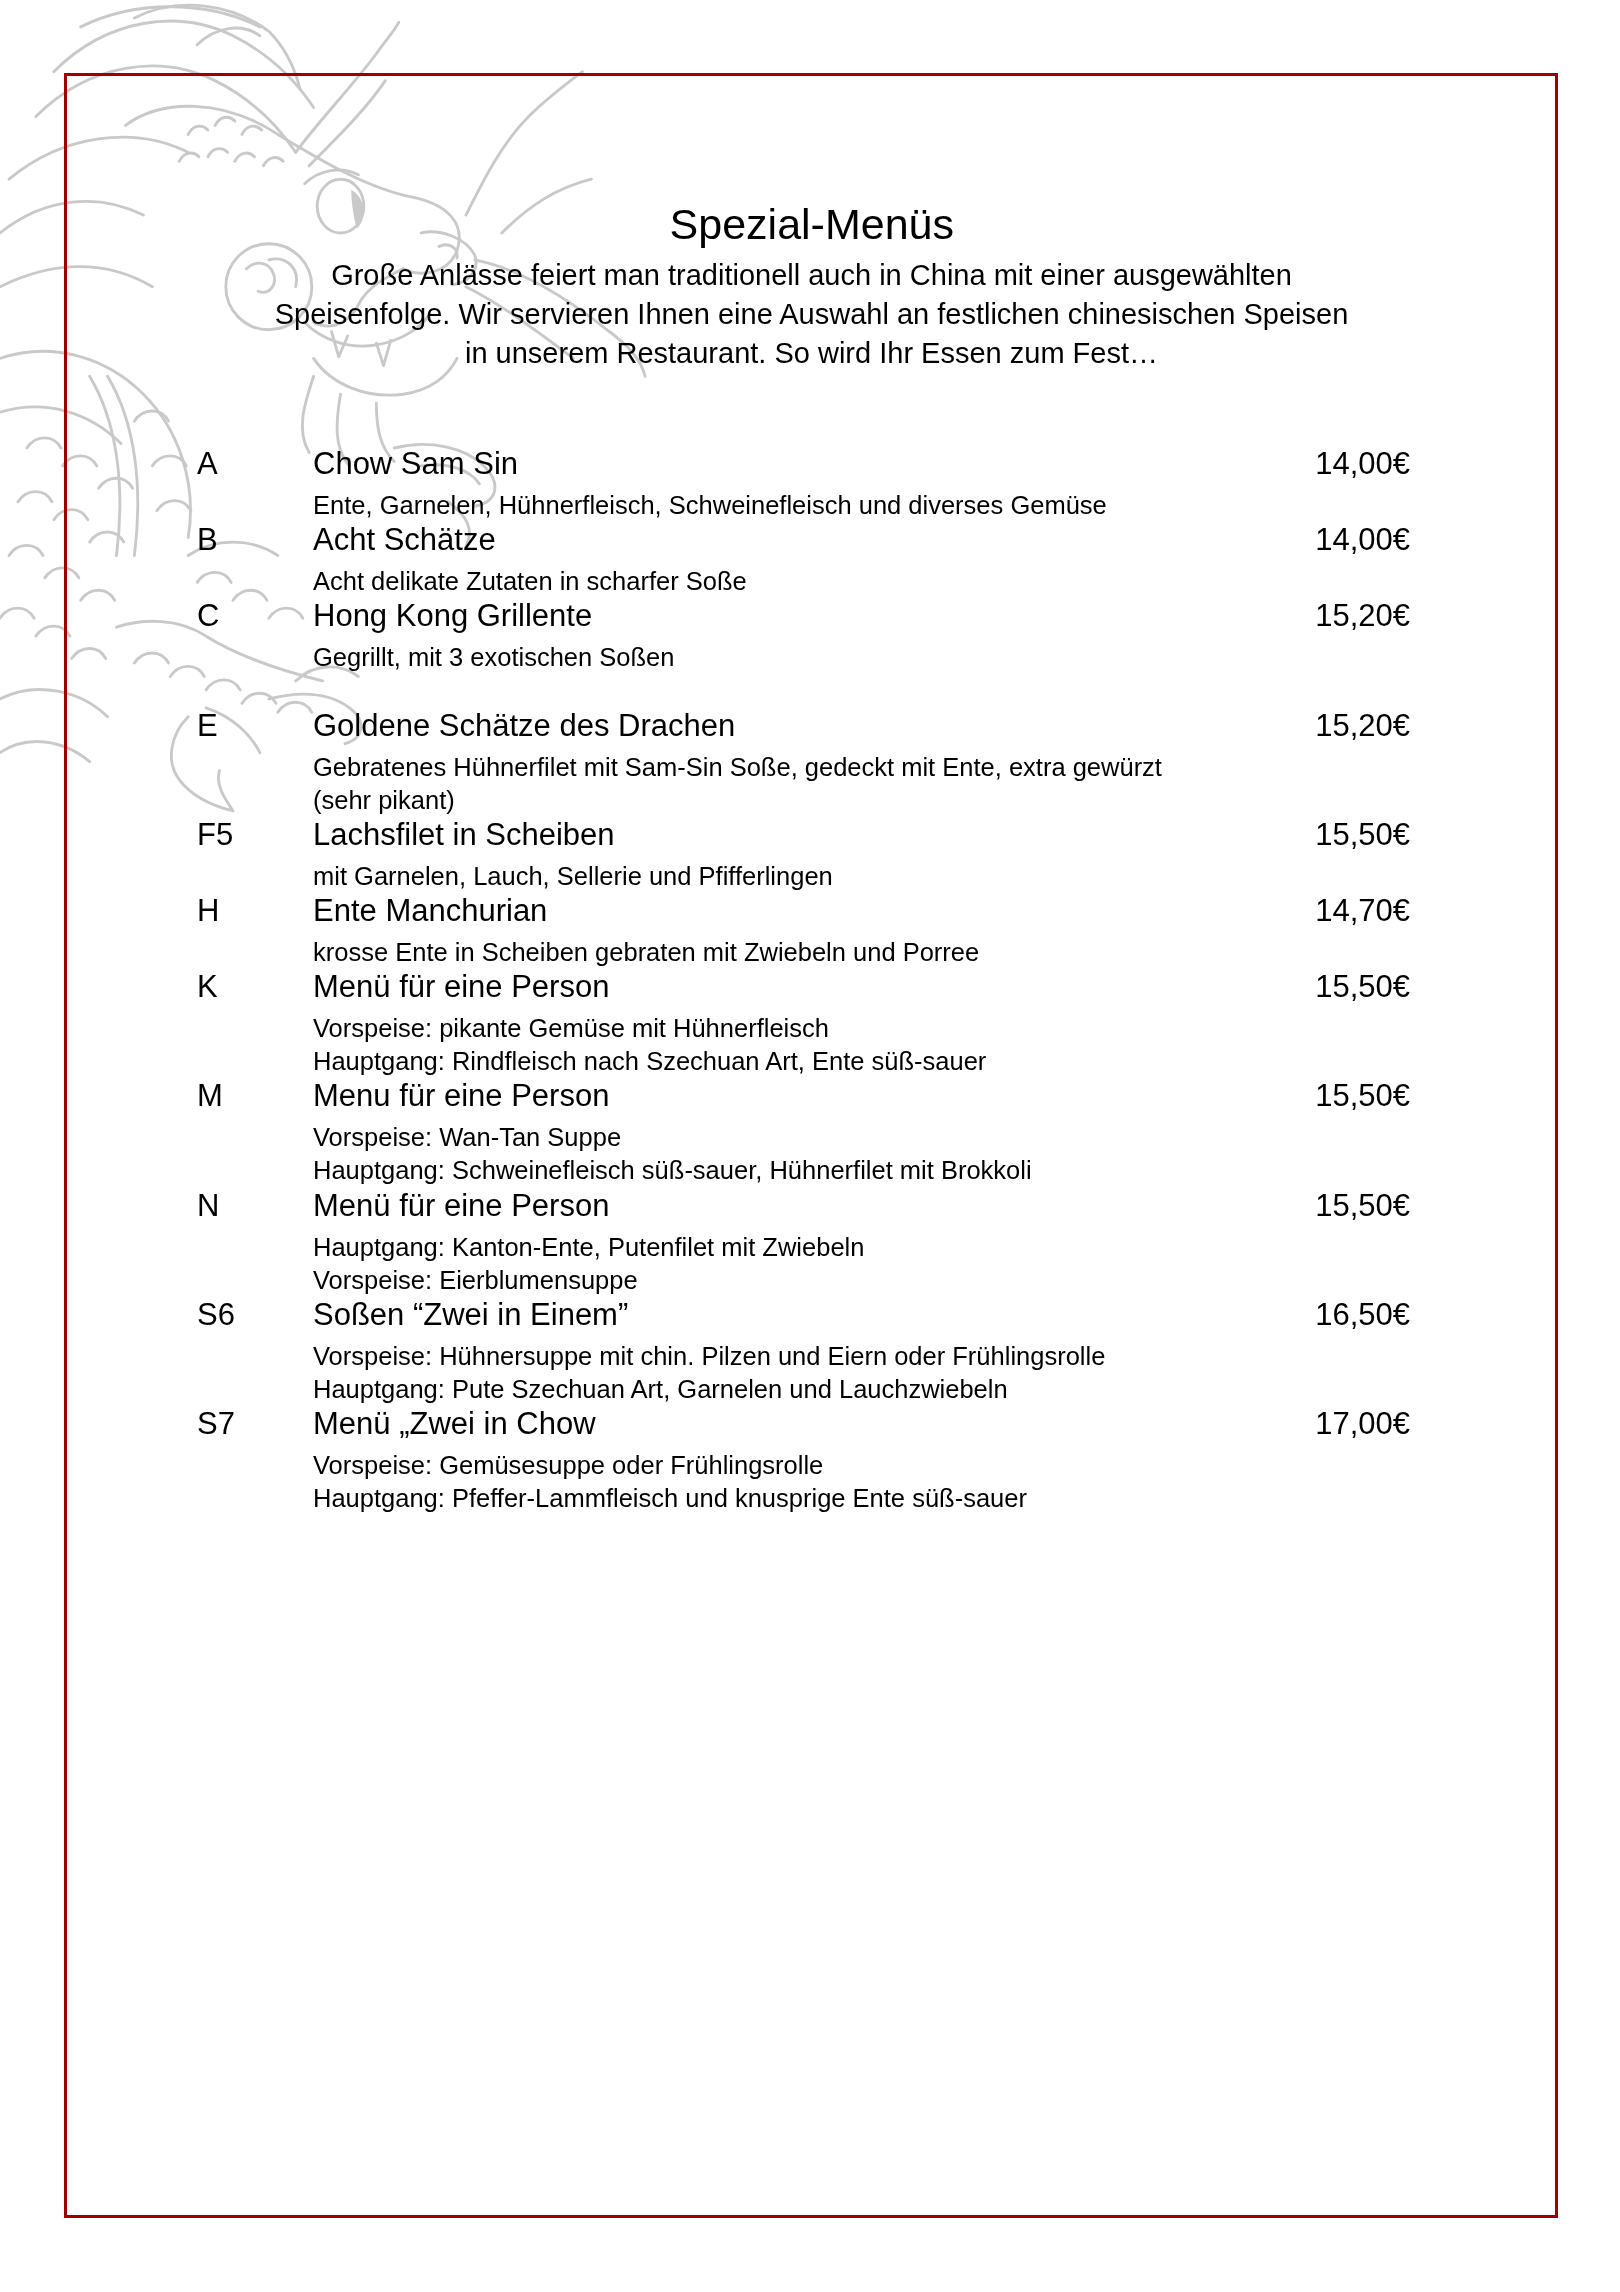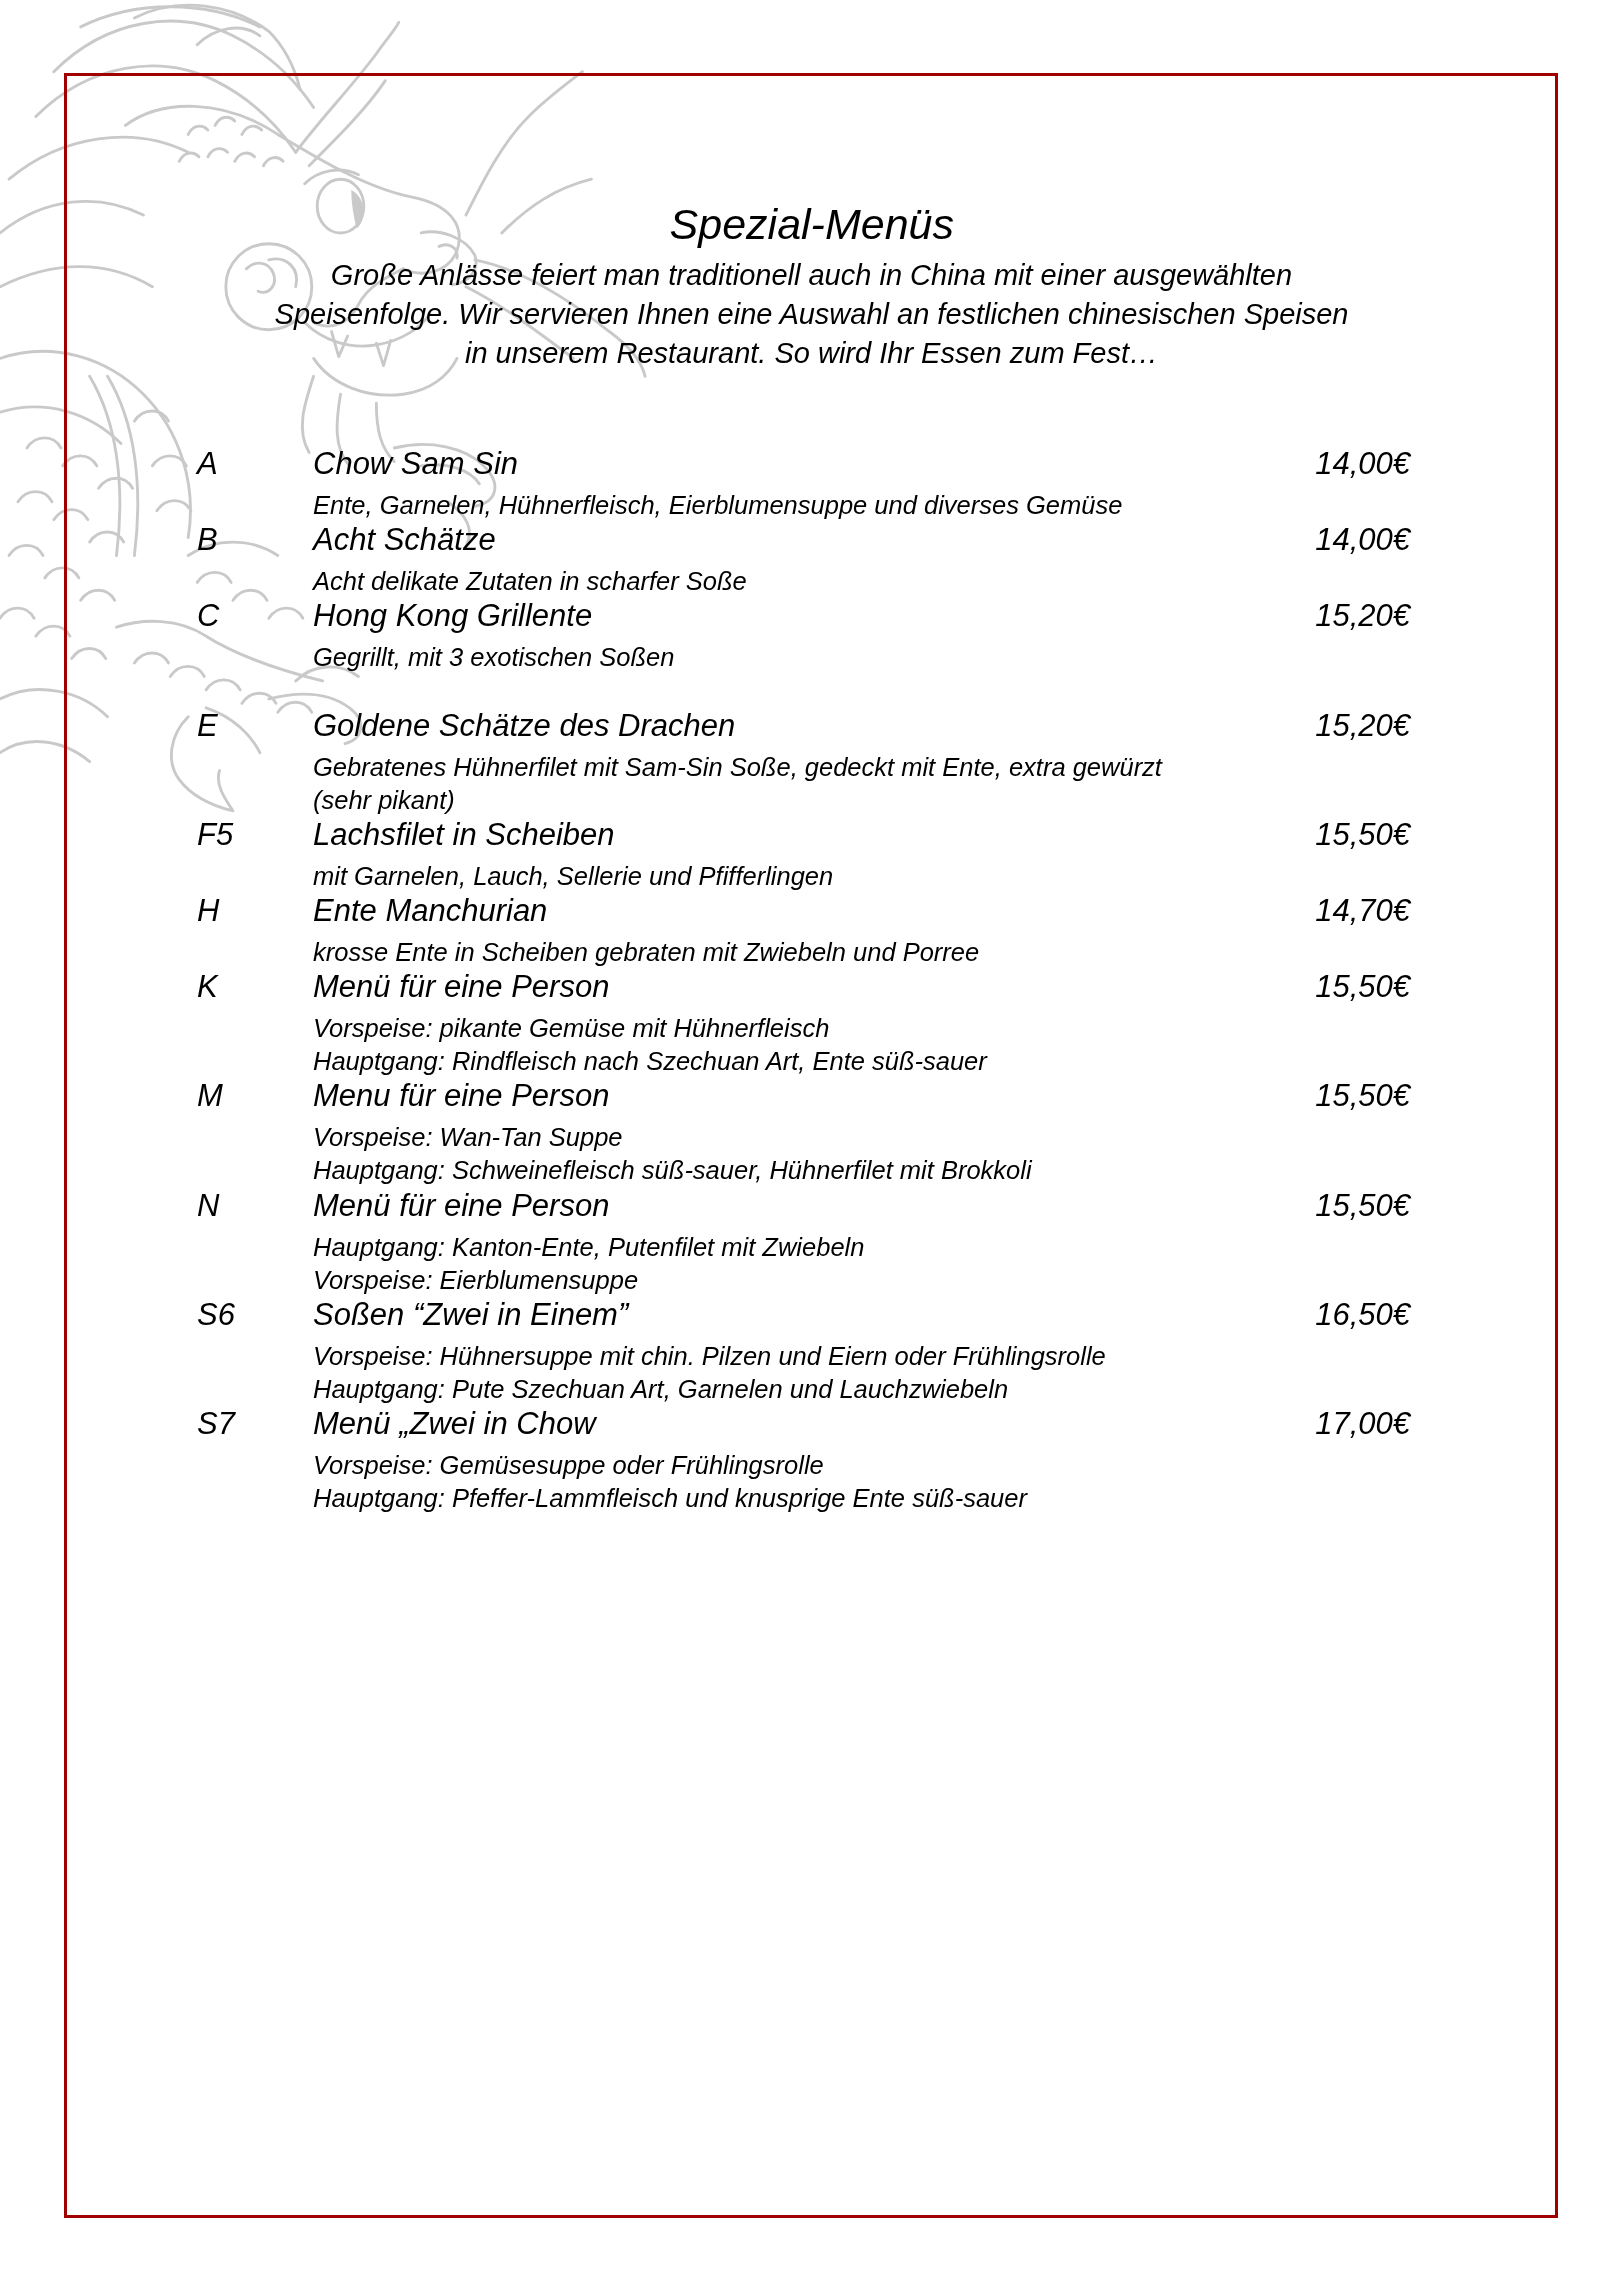--- a/index.html
+++ b/index.html
@@ -14,21 +14,21 @@
   }
   .dragon path, .dragon ellipse, .dragon circle {
     fill: none; stroke: #c9c9c9; stroke-width: 3.2; stroke-linecap: round; stroke-linejoin: round;
   }
   .dragon .pupil { fill: #c9c9c9; stroke: none; }
   .frame {
     position: absolute; left: 64px; top: 73px;
     width: 1488px; height: 2139px;
     border: 3.6px solid #a00000; z-index: 1;
   }
-  .content { position: absolute; left: 0; top: 0; width: 1336px; height: 2293px; z-index: 2; font-style: italic; }
+  .content { position: absolute; left: 0; top: 0; width: 1336px; height: 2293px; z-index: 2; }
   .title {
     position: absolute; left: 0; width: 1620px; top: 199px;
     text-align: center; font-size: 43px; line-height: 50px; margin: 0; font-weight: normal;
     padding-left: 3.6px; box-sizing: border-box;
   }
   .intro {
     position: absolute; left: 0; width: 1620px; top: 256px;
     text-align: center; font-size: 29px; line-height: 39px; margin: 0;
     padding-left: 3px; box-sizing: border-box;
   }
@@ -154,21 +154,21 @@
     <span>Speisenfolge. Wir servieren Ihnen eine Auswahl an festlichen chinesischen Speisen</span>
     <span>in unserem Restaurant. So wird Ihr Essen zum Fest…</span>
   </p>
 
   <div class="menu" id="menu-list">
       <div class="item" style="top: 445px;">
         <span class="code">A</span>
         <span class="name">Chow Sam Sin</span>
         <span class="price">14,00€</span>
         <div class="desc">
-          <span>Ente, Garnelen, Hühnerfleisch, Eierblumensuppe und diverses Gemüse</span>
+          <span>Ente, Garnelen, Hühnerfleisch, Schweinefleisch und diverses Gemüse</span>
         </div>
       </div>
       <div class="item" style="top: 521px;">
         <span class="code">B</span>
         <span class="name">Acht Schätze</span>
         <span class="price">14,00€</span>
         <div class="desc">
           <span>Acht delikate Zutaten in scharfer Soße</span>
         </div>
       </div>

